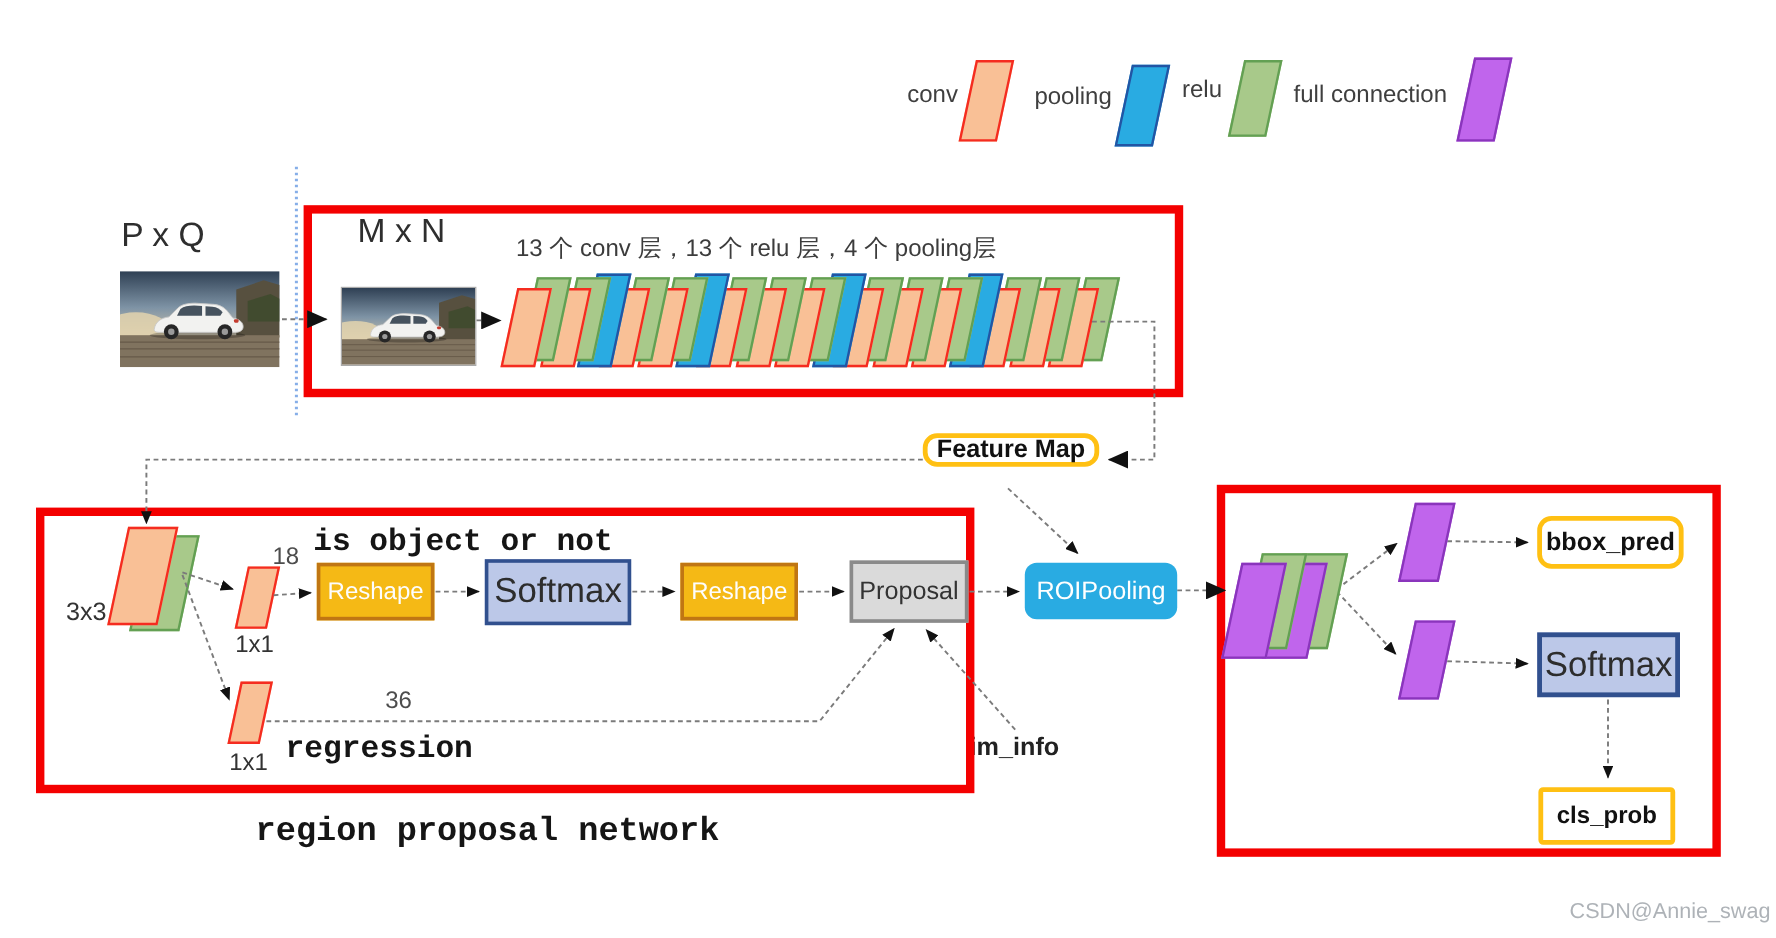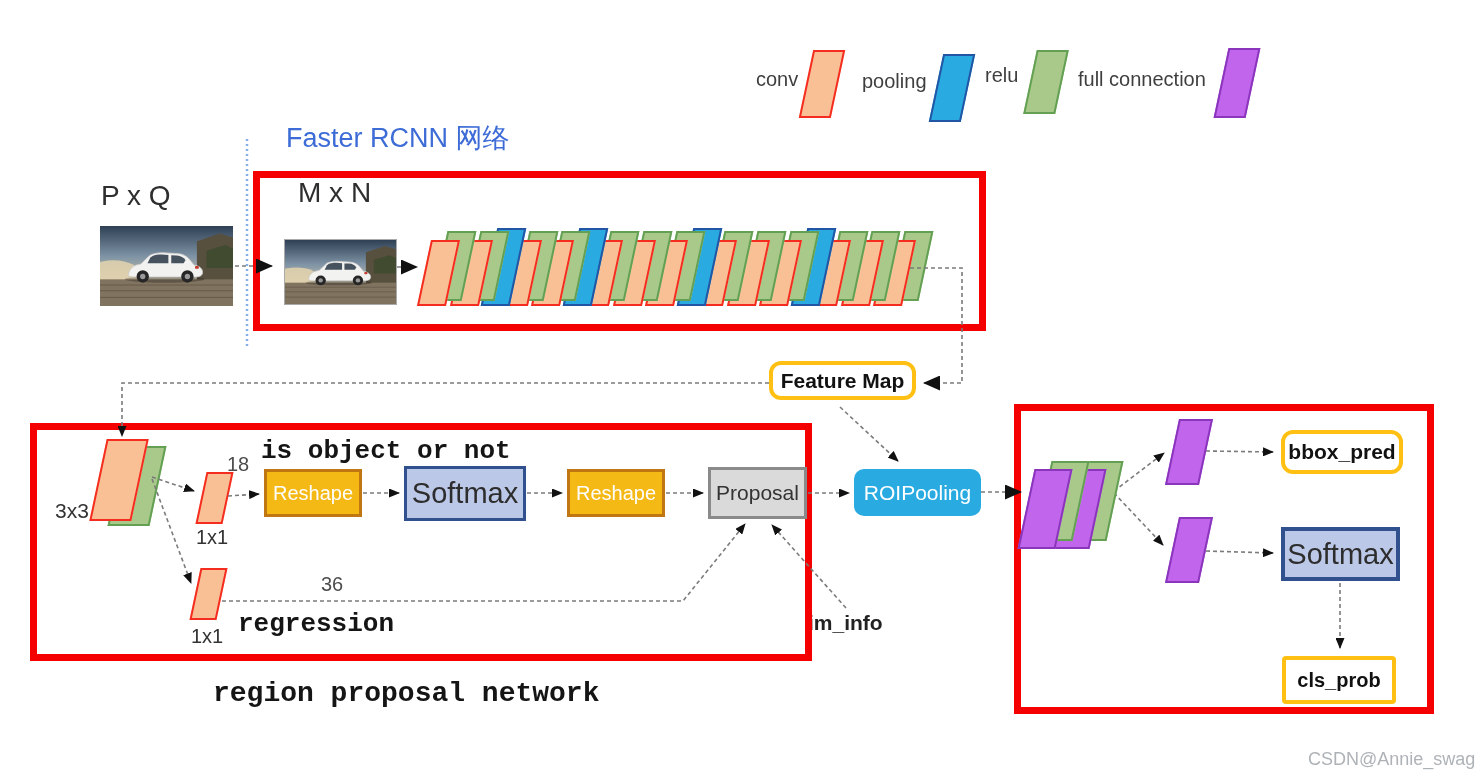--- a/index.html
+++ b/index.html
@@ -32,23 +32,23 @@
 
   <div class="t legend-label" style="left:756px;top:68px;">conv</div>
   <div class="para" style="left: 806px; top: 50px; width: 28px; height: 64px; background: rgb(249, 192, 150); border-color: rgb(245, 44, 32);"></div>
   <div class="t legend-label" style="left:862px;top:70px;">pooling</div>
   <div class="para" style="left: 936px; top: 54px; width: 28px; height: 64px; background: rgb(41, 171, 226); border-color: rgb(34, 85, 164);"></div>
   <div class="t legend-label" style="left:985px;top:64px;">relu</div>
   <div class="para" style="left: 1030px; top: 50px; width: 28px; height: 60px; background: rgb(168, 201, 138); border-color: rgb(99, 160, 83);"></div>
   <div class="t legend-label" style="left:1078px;top:68px;">full connection</div>
   <div class="para" style="left: 1221px; top: 48px; width: 28px; height: 66px; background: rgb(192, 101, 236); border-color: rgb(138, 53, 188);"></div>
 
-  <div class="t" style="left:286px;top:120px;font-size:27px;color:var(--title-blue);">Faster RCNN 网络</div>
   <div class="t" style="left:101px;top:180px;font-size:28px;">P x Q</div>
   <div class="t" style="left:298px;top:177px;font-size:28px;">M x N</div>
+  <div class="t" style="left:430px;top:193px;font-size:20px;color:#3c3c3c;">13 个 conv 层，13 个 relu 层，4 个 pooling层</div>
   <div class="t mono" style="left:213px;top:678px;font-size:28px;">region proposal network</div>
   <div class="wm" style="left:1288px;top:749px;">CSDN@Annie_swag</div>
 
   <div class="redbox" style="left:253px;top:171px;width:733px;height:160px;"></div>
   <div class="redbox" style="left:30px;top:423px;width:782px;height:238px;"></div>
   <div class="redbox" style="left:1014px;top:404px;width:420px;height:310px;"></div>
 
   <svg class="carimg" style="left:100px;top:226px;" width="133" height="80" viewBox="0 0 140 84" preserveAspectRatio="none">
     <defs>
         <linearGradient id="sky1" x1="0" y1="0" x2="0" y2="1">
@@ -137,21 +137,21 @@
   <div class="para" style="left: 201px; top: 472px; width: 23px; height: 48px; z-index: 6; background: rgb(249, 192, 150); border-color: rgb(245, 44, 32);"></div>
   <div class="para" style="left: 195px; top: 568px; width: 23px; height: 48px; z-index: 6; background: rgb(249, 192, 150); border-color: rgb(245, 44, 32);"></div>
 
   <div class="para" style="left: 1026px; top: 469px; width: 34px; height: 76px; z-index: 14; background: rgb(192, 101, 236); border-color: rgb(138, 53, 188);"></div>
   <div class="para" style="left: 1043px; top: 461px; width: 34px; height: 76px; z-index: 13; background: rgb(168, 201, 138); border-color: rgb(99, 160, 83);"></div>
   <div class="para" style="left: 1060px; top: 469px; width: 34px; height: 76px; z-index: 12; background: rgb(192, 101, 236); border-color: rgb(138, 53, 188);"></div>
   <div class="para" style="left: 1077px; top: 461px; width: 34px; height: 76px; z-index: 11; background: rgb(168, 201, 138); border-color: rgb(99, 160, 83);"></div>
   <div class="para" style="left: 1172px; top: 419px; width: 30px; height: 62px; z-index: 8; background: rgb(192, 101, 236); border-color: rgb(138, 53, 188);"></div>
   <div class="para" style="left: 1172px; top: 517px; width: 30px; height: 62px; z-index: 8; background: rgb(192, 101, 236); border-color: rgb(138, 53, 188);"></div>
 
-  <div class="node goldnode" style="left:769px;top:361px;width:147px;height:39px;">Feature Map</div>
+  <div class="node goldnode" style="left:769px;top:361px;width:147px;height:28px;">Feature Map</div>
   <div class="node goldrect" style="left:264px;top:469px;width:98px;height:48px;">Reshape</div>
   <div class="node bluerect" style="left:404px;top:466px;width:122px;height:55px;">Softmax</div>
   <div class="node goldrect" style="left:567px;top:469px;width:98px;height:48px;">Reshape</div>
   <div class="node grayrect" style="left:708px;top:467px;width:99px;height:52px;">Proposal</div>
   <div class="node roirect" style="left:854px;top:469px;width:127px;height:47px;">ROIPooling</div>
   <div class="node goldnode" style="left:1281px;top:430px;width:122px;height:44px;">bbox_pred</div>
   <div class="node bluerect" style="left:1281px;top:527px;width:119px;height:54px;border-width:4px;">Softmax</div>
   <div class="node goldnode" style="left:1282px;top:656px;width:114px;height:48px;border-radius:4px;font-size:20px;">cls_prob</div>
 
   <div class="t" style="left:55px;top:499px;font-size:21px;color:#333;">3x3</div>

